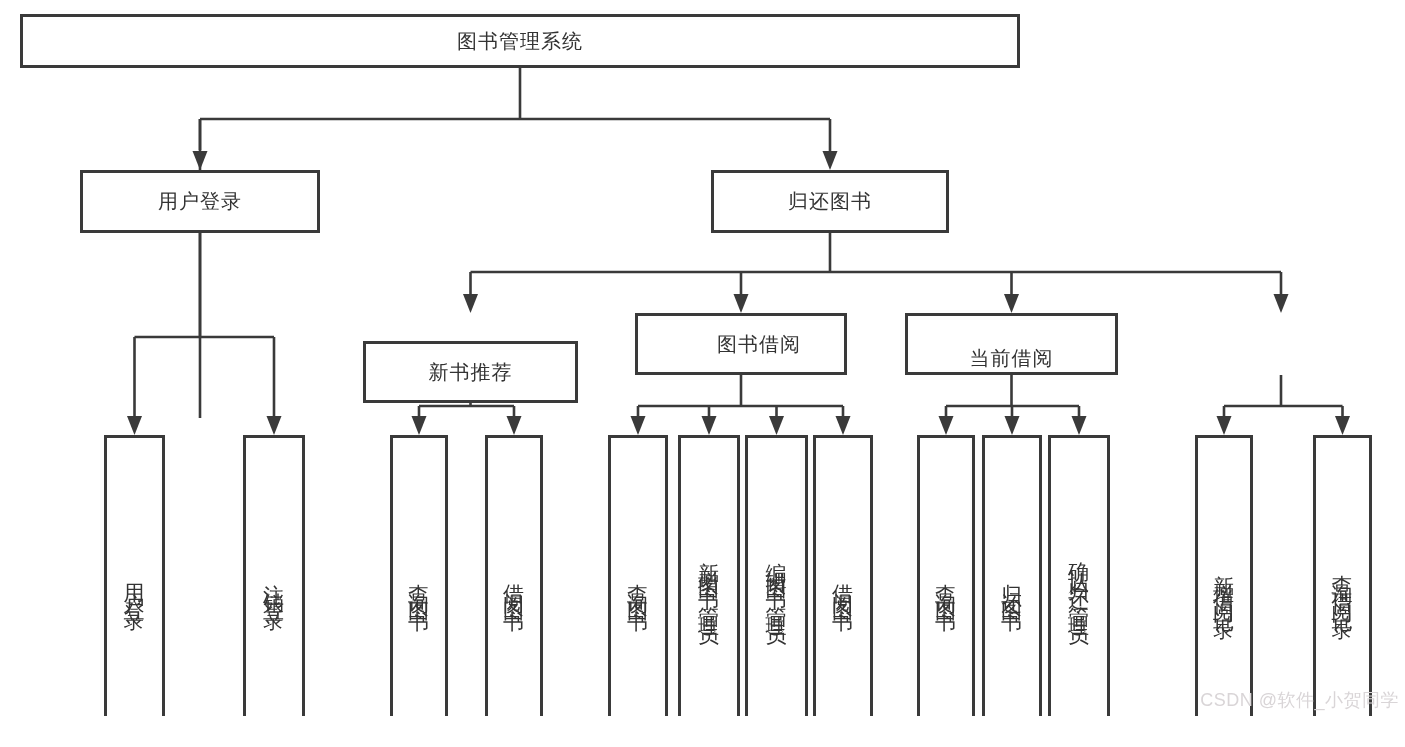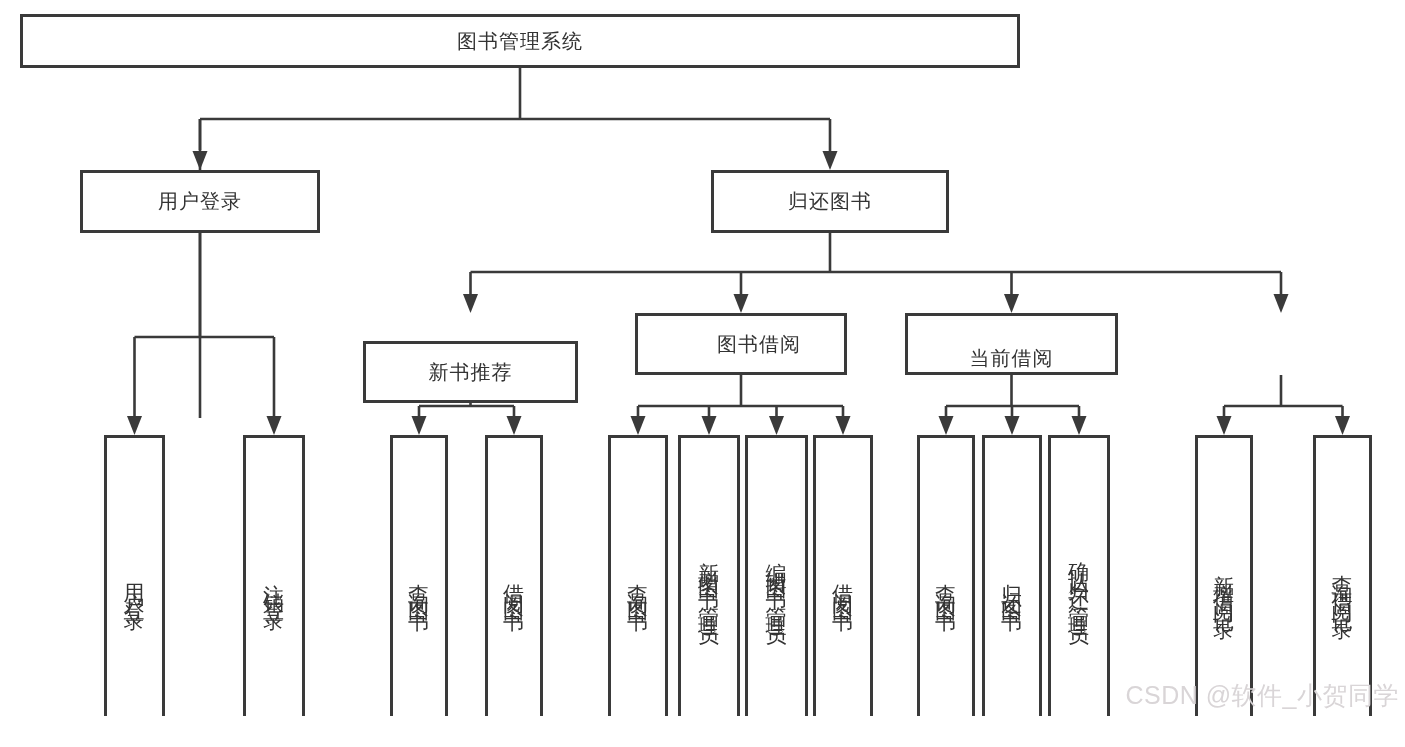--- a/index.html
+++ b/index.html
@@ -66,21 +66,21 @@
   .n-cb-query   { left: 917px;  width: 58px; }
   .n-cb-return  { left: 982px;  width: 60px; }
   .n-cb-confirm { left: 1048px; width: 62px; }
   .n-br-add     { left: 1195px; width: 58px; }
   .n-br-query   { left: 1313px; width: 59px; }
 
   .watermark {
     position: absolute;
     right: 6px;
     bottom: 4px;
-    font-size: 25px;
+    font-size: 18px;
     color: #d9d5d7;
     letter-spacing: 0.5px;
     z-index: 5;
     pointer-events: none;
   }
   svg .wire { stroke: #3a3a3a; stroke-width: 2.6; fill: none; }
   svg .head { fill: #3a3a3a; stroke: none; }
 </style>
 </head>
 <body>

